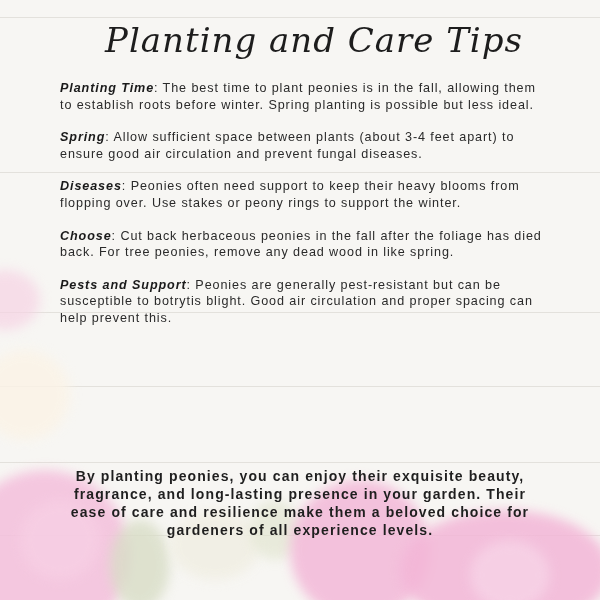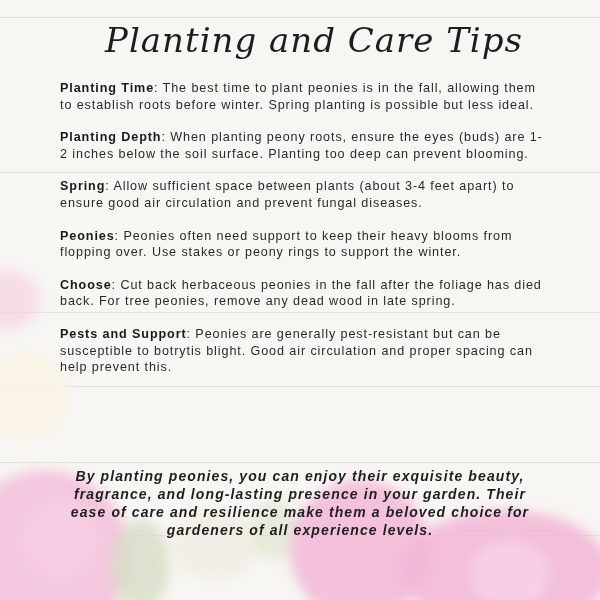--- a/index.html
+++ b/index.html
@@ -7,23 +7,23 @@
          background:#f7f6f3; font-family:"Liberation Sans", sans-serif; }
   .bg { position:absolute; inset:0; overflow:hidden; }
   .plank { position:absolute; left:0; width:600px; height:1px; background:#e3e1dc; }
   .blob { position:absolute; border-radius:50%; filter:blur(6px); }
   .title { position:absolute; top:14px; left:0; width:600px; text-align:center;
            font-family:"DejaVu Serif", serif; font-style:italic; font-size:34px;
            color:#1d1d1d; letter-spacing:1px; line-height:52px;margin-left:14px; }
   .tips { position:absolute; left:60px; top:80px; width:490px; }
   .tip { font-size:12.6px; line-height:16.6px; letter-spacing:0.9px; color:#2a2a2a;
          margin:0 0 16px 0; }
-  .tip b { font-weight:bold; color:#1a1a1a; }
+  .tip b { font-weight:bold; color:#1a1a1a;font-style:italic; }
   .closing { position:absolute; left:60px; top:467px; width:480px; text-align:center;
-             font-size:14px; font-weight:bold; font-style:italic; line-height:18px;
+             font-size:14px; font-weight:bold; line-height:18px;
              letter-spacing:1.1px; color:#1f1f1f; }
 </style>
 </head>
 <body>
 
 <div class="bg">
   <div class="plank" style="top:17px"></div>
   <div class="plank" style="top:172px"></div>
   <div class="plank" style="top:312px"></div>
   <div class="plank" style="top:386px"></div>
@@ -42,20 +42,19 @@
 
   <div class="blob" style="left:290px;top:480px;width:140px;height:140px;background:#f3b8d8;opacity:.85"></div>
   <div class="blob" style="left:400px;top:510px;width:210px;height:120px;background:#f3b6d7;opacity:.85"></div>
   <div class="blob" style="left:470px;top:540px;width:80px;height:70px;background:#f7d4e7;opacity:.8"></div>
 </div>
 
 <div class="title">Planting and Care Tips</div>
 
 <div class="tips">
   <p class="tip"><b>Planting Time</b><span>: The best time to plant peonies is in the fall, allowing them to establish roots before winter. Spring planting is possible but less ideal.</span></p>
-  <p class="tip"><b>Planting Depth</b><span>: When planting peony roots, ensure the eyes (buds) are 1-2 inches below the soil surface. Planting too deep can prevent blooming.</span></p>
   <p class="tip"><b>Spring</b><span>: Allow sufficient space between plants (about 3-4 feet apart) to ensure good air circulation and prevent fungal diseases.</span></p>
-  <p class="tip"><b>Peonies</b><span>: Peonies often need support to keep their heavy blooms from flopping over. Use stakes or peony rings to support the winter.</span></p>
-  <p class="tip"><b>Choose</b><span>: Cut back herbaceous peonies in the fall after the foliage has died back. For tree peonies, remove any dead wood in late spring.</span></p>
+  <p class="tip"><b>Diseases</b><span>: Peonies often need support to keep their heavy blooms from flopping over. Use stakes or peony rings to support the winter.</span></p>
+  <p class="tip"><b>Choose</b><span>: Cut back herbaceous peonies in the fall after the foliage has died back. For tree peonies, remove any dead wood in like spring.</span></p>
   <p class="tip"><b>Pests and Support</b><span>: Peonies are generally pest-resistant but can be susceptible to botrytis blight. Good air circulation and proper spacing can help prevent this.</span></p>
 </div>
 
 <div class="closing">By planting peonies, you can enjoy their exquisite beauty, fragrance, and long-lasting presence in your garden. Their ease of care and resilience make them a beloved choice for gardeners of all experience levels.</div>
 
 </body></html>

